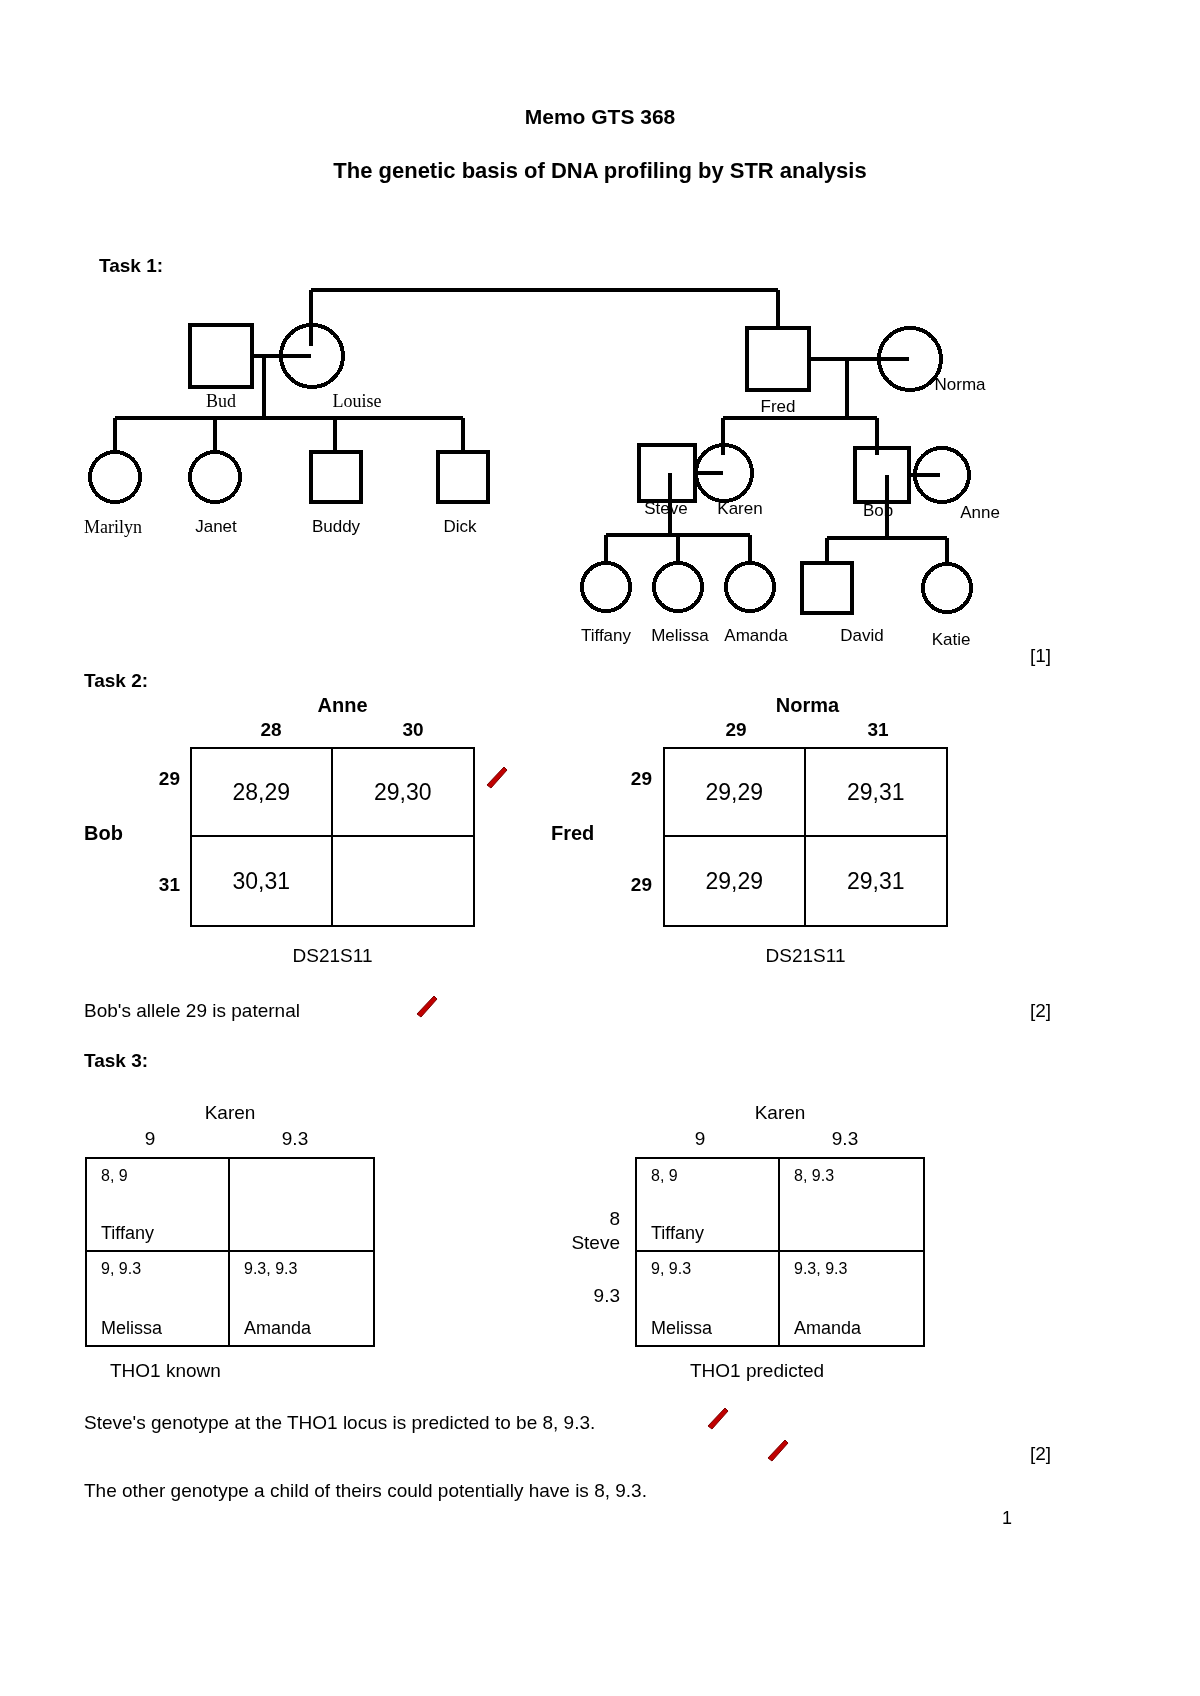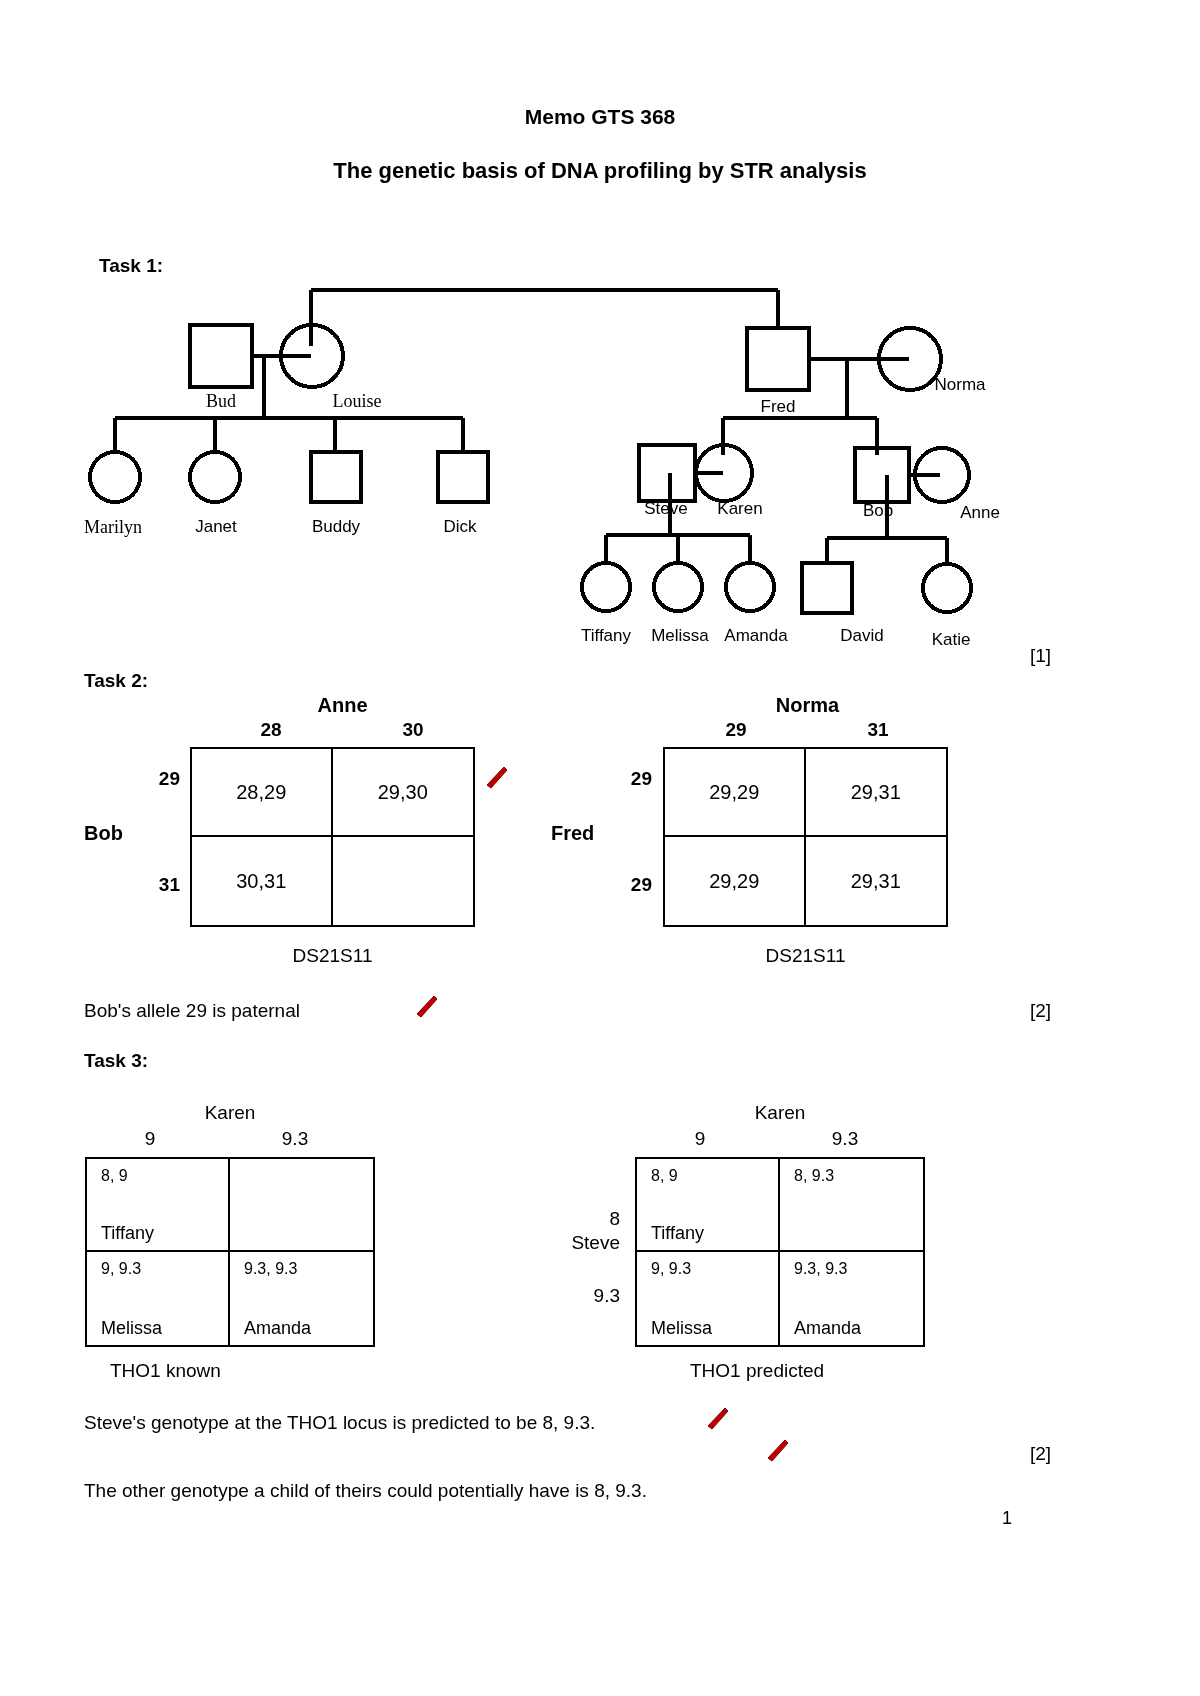--- a/index.html
+++ b/index.html
@@ -86,21 +86,21 @@
     grid-template-columns: 1fr 1fr;
     grid-template-rows: 1fr 1fr;
   }
   .pun2 .cell {
     border-right: 2px solid #000;
     border-bottom: 2px solid #000;
     box-sizing: border-box;
     display: flex;
     align-items: center;
     justify-content: center;
-    font-size: 20px;
+    font-size: 23px;
   }
   .pun2 .cell:nth-child(2),
   .pun2 .cell:nth-child(4) { border-right: none; }
   .pun2 .cell:nth-child(3),
   .pun2 .cell:nth-child(4) { border-bottom: none; }
 
   .hdr-name {
     position: absolute;
     font-weight: bold;
     font-size: 20px;

